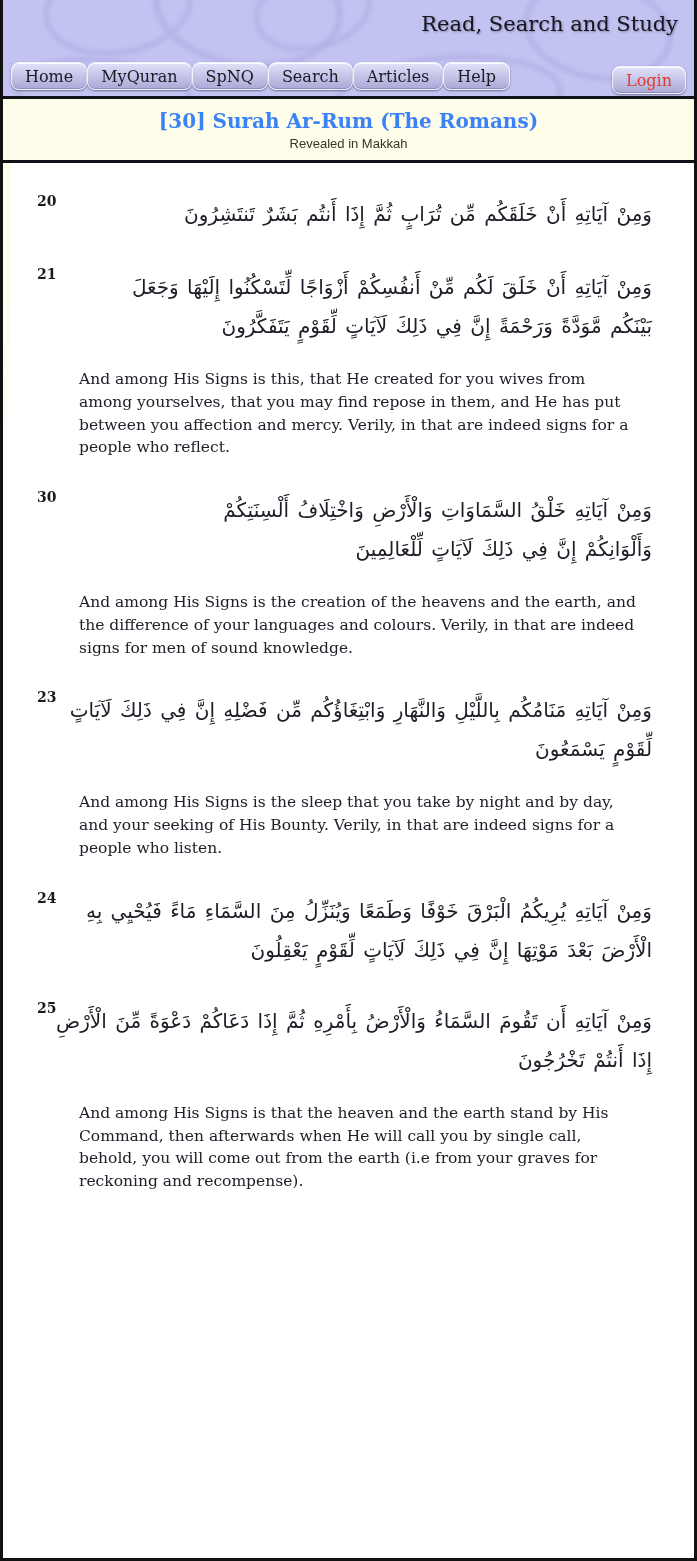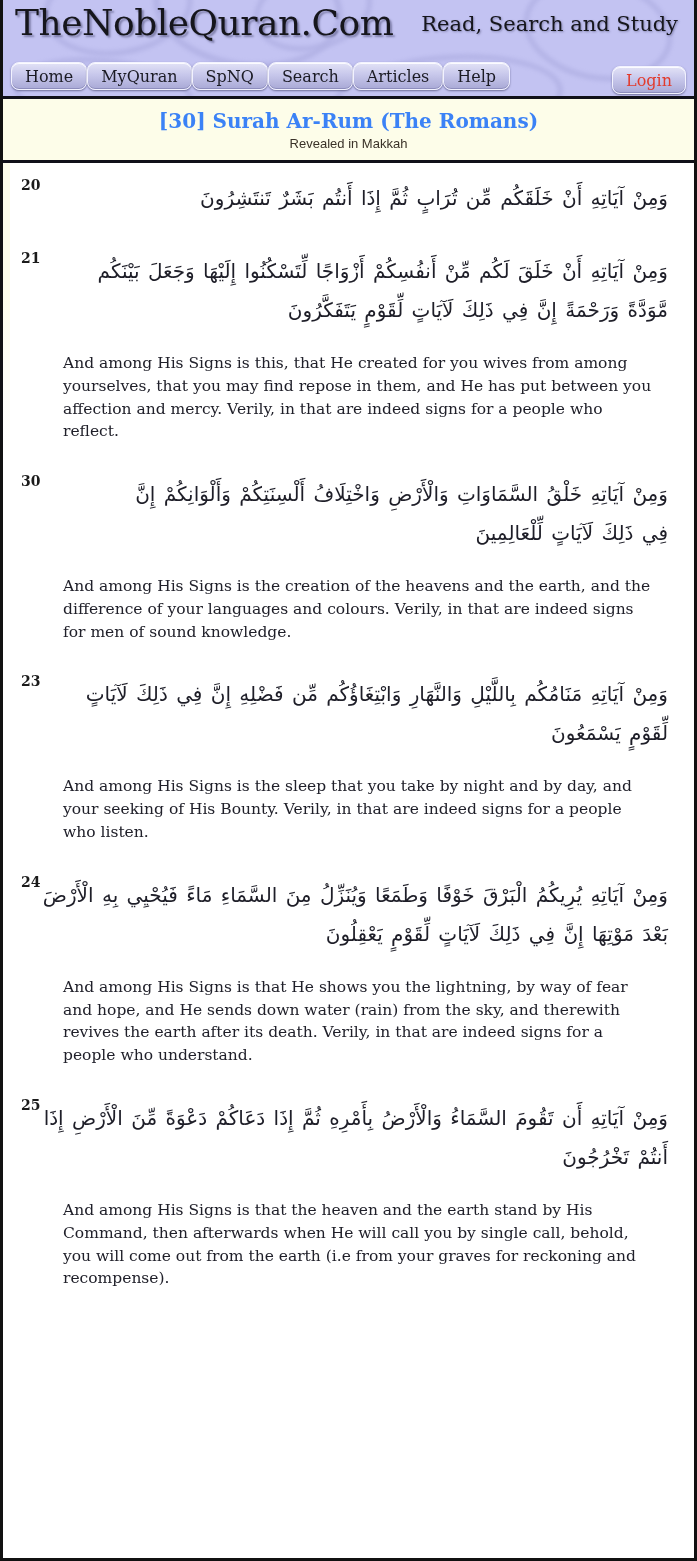--- a/index.html
+++ b/index.html
@@ -132,21 +132,21 @@
   .surah-sub {
     margin-top: 3px;
     font-family: "Liberation Sans", sans-serif;
     font-size: 13px;
     color: #3a3228;
   }
 
   
   .content {
     position: relative;
-    padding: 0;
+    padding: 16px;
     background: #ffffff;
   }
   
   .left-stripe {
     position: absolute;
     left: 0;
     top: 0;
     width: 7px;
     height: 300px;
     background: linear-gradient(#fdfde9 0%, #fdfde9 40%, rgba(253,253,233,0) 100%);
@@ -192,21 +192,20 @@
   <div class="masthead">
     <div class="watermark">
       <div class="wm-blob wm1"></div>
       <div class="wm-blob wm2"></div>
       <div class="wm-blob wm3"></div>
       <div class="wm-blob wm4"></div>
       <div class="wm-blob wm5"></div>
       <div class="wm-blob wm6"></div>
     </div>
 
-    <div class="site-title">TheNobleQuran.Com</div>
     <div class="tagline">Read, Search and Study</div>
 
     <div class="navbar">
       <div class="navbtn">Home</div>
       <div class="navbtn">MyQuran</div>
       <div class="navbtn">SpNQ</div>
       <div class="navbtn">Search</div>
       <div class="navbtn">Articles</div>
       <div class="navbtn">Help</div>
       <div class="navbtn login">Login</div>
@@ -240,21 +239,20 @@
 
     <div class="verse" style="padding-top:32px">
       <div class="verse-num" style="top:30px">23</div>
       <div class="arabic" style="padding-left:24px">وَمِنْ آيَاتِهِ مَنَامُكُم بِاللَّيْلِ وَالنَّهَارِ وَابْتِغَاؤُكُم مِّن فَضْلِهِ إِنَّ فِي ذَلِكَ لَآيَاتٍ لِّقَوْمٍ يَسْمَعُونَ</div>
       <div class="translation" style="margin-top:22px">And among His Signs is the sleep that you take by night and by day, and your seeking of His Bounty. Verily, in that are indeed signs for a people who listen.</div>
     </div>
 
     <div class="verse" style="padding-top:32px">
       <div class="verse-num" style="top:30px">24</div>
       <div class="arabic" style="padding-left:12px">وَمِنْ آيَاتِهِ يُرِيكُمُ الْبَرْقَ خَوْفًا وَطَمَعًا وَيُنَزِّلُ مِنَ السَّمَاءِ مَاءً فَيُحْيِي بِهِ الْأَرْضَ بَعْدَ مَوْتِهَا إِنَّ فِي ذَلِكَ لَآيَاتٍ لِّقَوْمٍ يَعْقِلُونَ</div>
-      <div class="translation" style="margin-top:22px">And among His Signs is that He shows you the lightning, by way of fear and hope, and He sends down water (rain) from the sky, and therewith revives the earth after its death. Verily, in that are indeed signs for a people who understand.</div>
     </div>
 
     <div class="verse" style="padding-top:32px">
       <div class="verse-num" style="top:30px">25</div>
       <div class="arabic" style="padding-left:14px">وَمِنْ آيَاتِهِ أَن تَقُومَ السَّمَاءُ وَالْأَرْضُ بِأَمْرِهِ ثُمَّ إِذَا دَعَاكُمْ دَعْوَةً مِّنَ الْأَرْضِ إِذَا أَنتُمْ تَخْرُجُونَ</div>
       <div class="translation" style="margin-top:22px">And among His Signs is that the heaven and the earth stand by His Command, then afterwards when He will call you by single call, behold, you will come out from the earth (i.e from your graves for reckoning and recompense).</div>
     </div>
 
   </div>
 </div>

